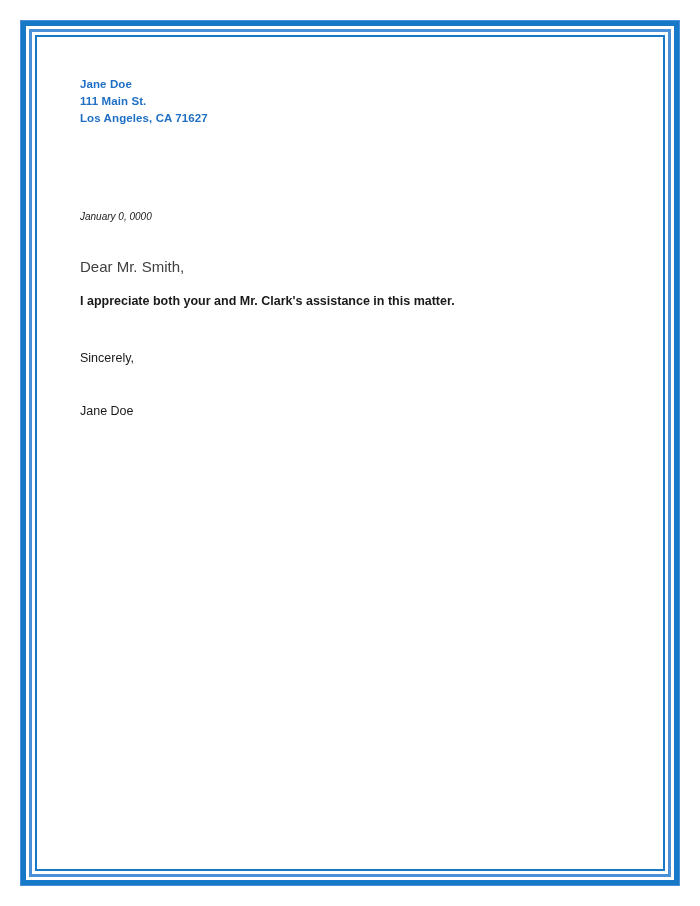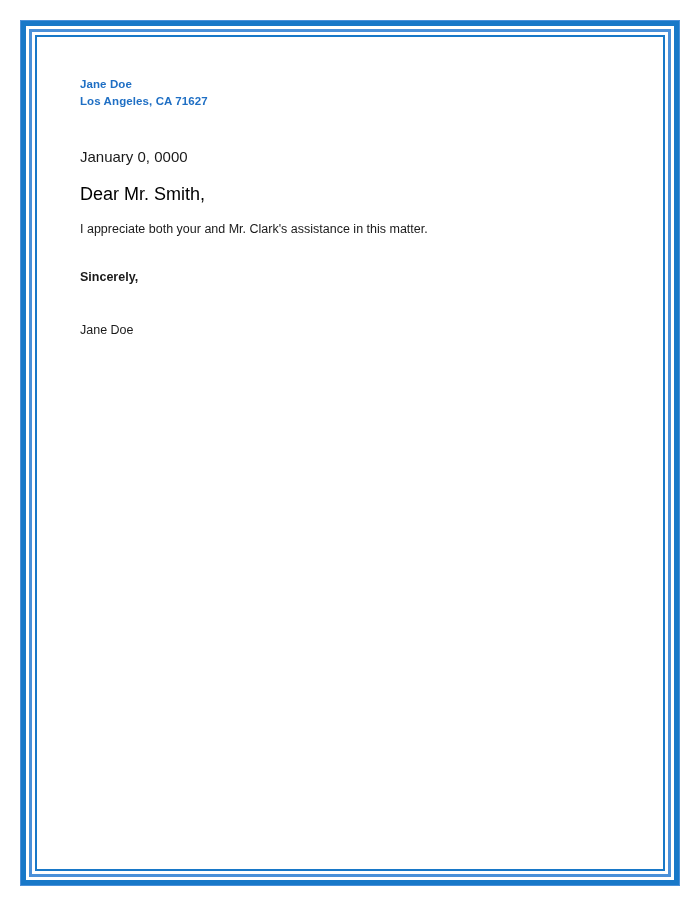--- a/index.html
+++ b/index.html
@@ -72,59 +72,61 @@
   .sender {
     color: #1F6FC4;
     font-weight: bold;
     font-size: 11.5px;
     line-height: 16.8px;
     letter-spacing: 0.1px;
   }
   .sender div { white-space: nowrap; }
 
   .date {
-    margin-top: 38px;
-    font-size: 15px;
+    margin-top: 82px;
+    font-size: 10px;
     color: #1a1a1a;
     line-height: 17px;
+    font-style: italic;
   }
 
   .recipient {
     margin-top: 18px;
     font-size: 12.5px;
     color: #1a1a1a;
     line-height: 17px;
   }
   .recipient .recipient-name {
     font-weight: bold;
   }
 
   .salutation {
-    margin-top: 21px;
-    font-size: 18px;
-    color: #000000;
+    margin-top: 33px;
+    font-size: 15px;
+    color: #404040;
     line-height: 17px;
   }
 
   .body-paragraph {
     margin-top: 18px;
     font-size: 12.5px;
     color: #1a1a1a;
     line-height: 19.5px;
     text-align: left;
   }
 
   .body-paragraph.second {
     margin-top: 17px;
+    font-weight: bold;
   }
 
   .closing {
-    margin-top: 30px;
+    margin-top: 38px;
     font-size: 12.5px;
-    font-weight: bold;
+    font-weight: normal;
     color: #1a1a1a;
     line-height: 17px;
   }
 
   .signature {
     margin-top: 36px;
     font-size: 12.5px;
     color: #1a1a1a;
     line-height: 17px;
   }
@@ -136,20 +138,21 @@
 
   <div class="frame-outer"></div>
   <div class="frame-thick"></div>
   <div class="frame-mid"></div>
   <div class="frame-inner"></div>
 
   <div class="content">
 
     <div class="sender">
       <div>Jane Doe</div>
+      <div>111 Main St.</div>
       <div>Los Angeles, CA 71627</div>
     </div>
 
     <div class="date">January 0, 0000</div>
 
 
     <div class="salutation">Dear Mr. Smith,</div>
 
 
     <div class="body-paragraph second">I appreciate both your and Mr. Clark's assistance in this matter.</div>

